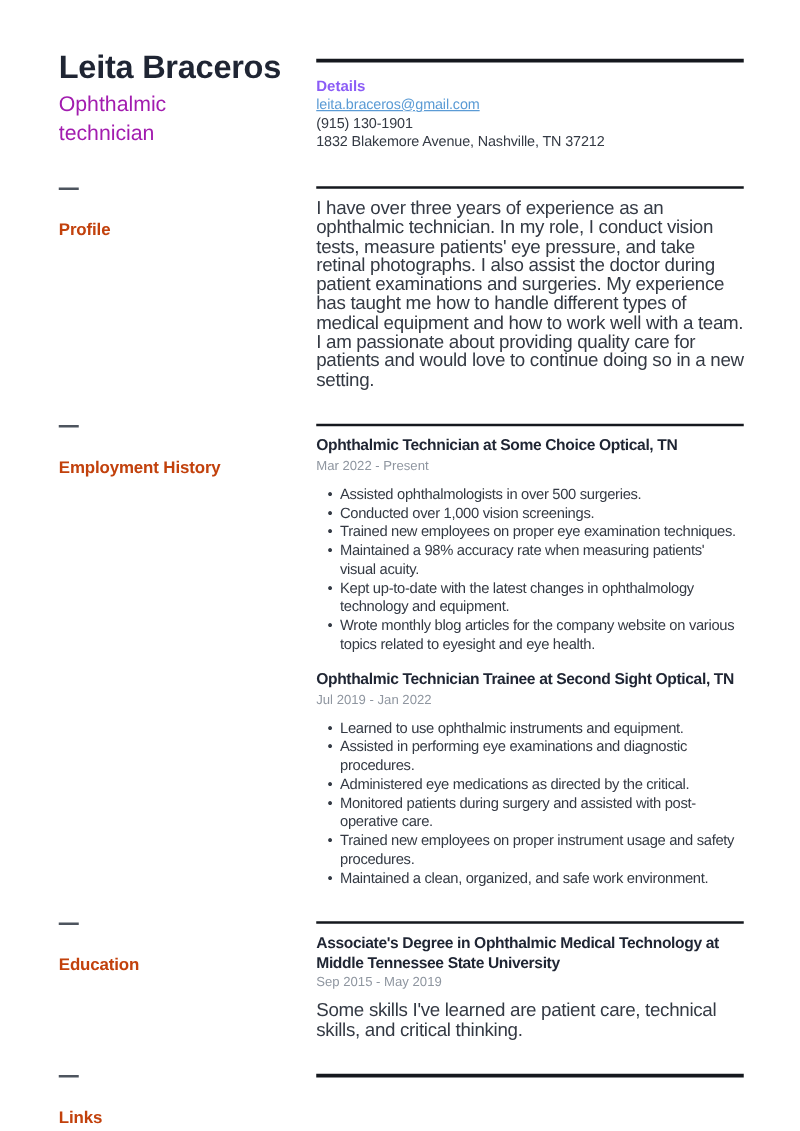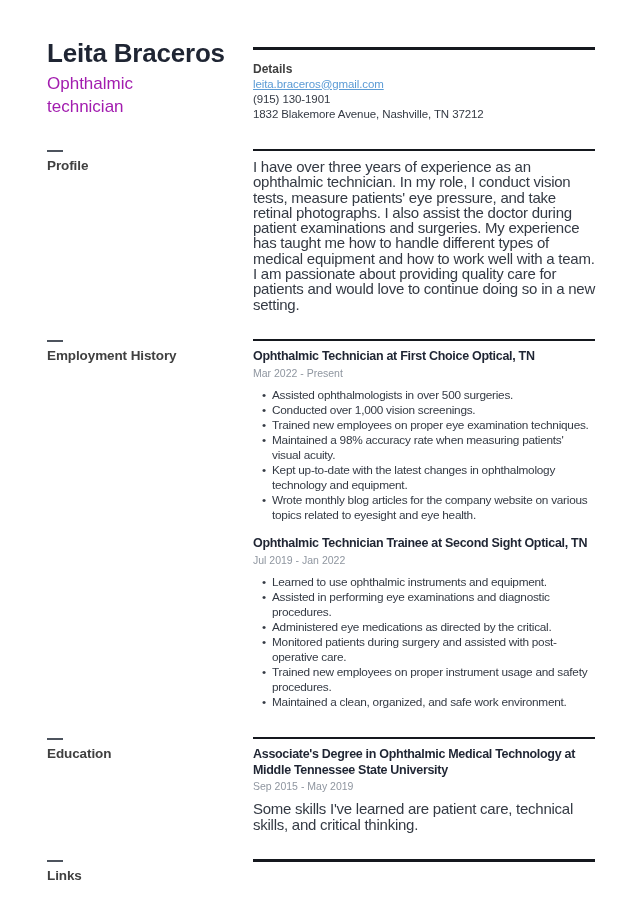--- a/index.html
+++ b/index.html
@@ -27,29 +27,29 @@
     color: #1f2533; letter-spacing: -0.2px;
   }
   .subtitle {
     margin-top: 4px; font-size: 17px; line-height: 1.32;
     color: #a21caf; max-width: 130px;
   }
 
   .header-right { padding-top: 9px; }
   .details-heading {
     margin-top: 12px; font-size: 12px; line-height: 1.25;
-    font-weight: 700; color: #404040;
+    font-weight: 700; color: #8b5cf6;
   }
   .details-line { font-size: 11.5px; line-height: 15px; letter-spacing: -0.1px; }
   .link { color: #5b9bd5; text-decoration: underline; cursor: pointer; text-align: center; }
 
   .section-row { margin-top: 27px; }
   .section-heading {
-    margin-top: 6px; font-size: 13.5px; font-weight: 700;
-    color: #404040; letter-spacing: -0.1px; line-height: 1.25;
+    margin-top: 24px; font-size: 13.5px; font-weight: 700;
+    color: #c2410c; letter-spacing: -0.1px; line-height: 1.25;
   }
 
   .body-text {
     margin-top: 8px; font-size: 15px; line-height: 15.3px;
     letter-spacing: -0.25px;
   }
 
   .job + .job { margin-top: 13px; }
   .entry-title {
     margin-top: 8px; font-size: 12.5px; font-weight: 700;
@@ -98,21 +98,21 @@
 
   <div class="row section-row">
     <div class="left">
       <div class="dash"></div>
       <div class="section-heading">Employment History</div>
     </div>
     <div class="right">
       <div class="rule"></div>
 
       <div class="job">
-        <div class="entry-title">Ophthalmic Technician at First Choice Optical, TN</div>
+        <div class="entry-title">Ophthalmic Technician at Some Choice Optical, TN</div>
         <div class="entry-dates">Mar 2022 - Present</div>
         <ul class="bullets">
           <li>Assisted ophthalmologists in over 500 surgeries.</li>
           <li>Conducted over 1,000 vision screenings.</li>
           <li>Trained new employees on proper eye examination techniques.</li>
           <li>Maintained a 98% accuracy rate when measuring patients' visual acuity.</li>
           <li>Kept up-to-date with the latest changes in ophthalmology technology and equipment.</li>
           <li>Wrote monthly blog articles for the company website on various topics related to eyesight and eye health.</li>
         </ul>
       </div>

